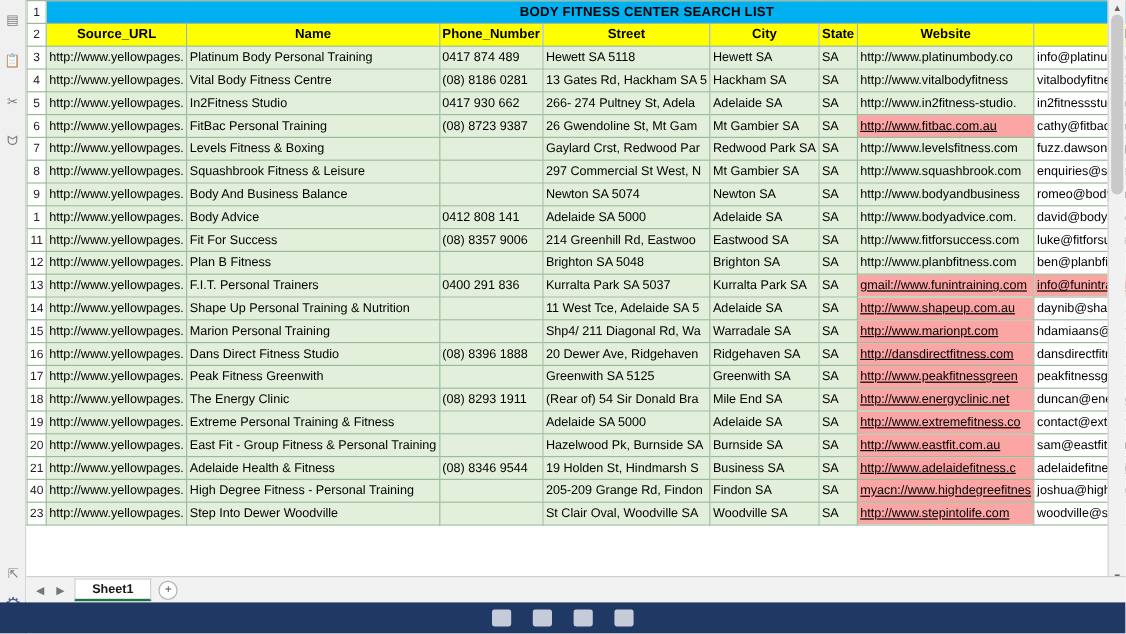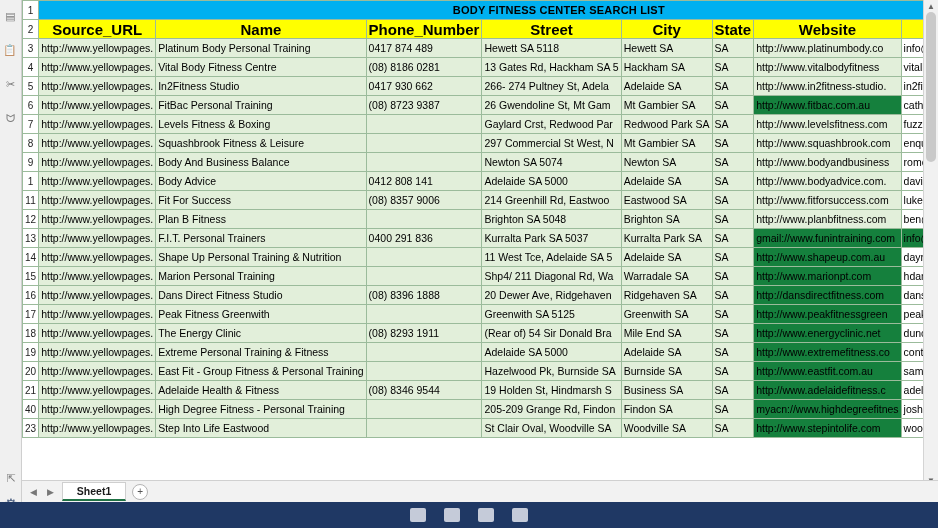--- a/index.html
+++ b/index.html
@@ -97,28 +97,28 @@
     font-weight: bold;
     text-align: center;
     font-size: 11px;
     letter-spacing: .2px;
   }
   
   .hdr {
     background: #ffff00;
     font-weight: bold;
     text-align: center;
-    font-size: 15px;
+    font-size: 11px;
     color: #000;
   }
   
   .c {
     background: #e2efda;
   }
-  .c.peach { background: #15803d; }
+  .c.peach { background: #fca5a5; text-decoration: underline; }
   .c.white { background: #ffffff; }
 
   
   col.w-row { width: 22px; }
   col.w-src { width: 130px; }
   col.w-name { width: 155px; }
   col.w-phone { width: 78px; }
   col.w-street { width: 145px; }
   col.w-city { width: 78px; }
   col.w-state { width: 42px; }
@@ -506,21 +506,21 @@
             <td class="c "></td>
             <td class="c ">205-209 Grange Rd, Findon</td>
             <td class="c ">Findon SA</td>
             <td class="c ">SA</td>
             <td class="c peach">myacn://www.highdegreefitnes</td>
             <td class="c white">joshua@highdegreefitness.com.au</td>
           </tr>
           <tr>
             <td class="rowhead">23</td>
             <td class="c ">http://www.yellowpages.</td>
-            <td class="c ">Step Into Life Eastwood</td>
+            <td class="c ">Step Into Dewer Woodville</td>
             <td class="c "></td>
             <td class="c ">St Clair Oval, Woodville SA</td>
             <td class="c ">Woodville SA</td>
             <td class="c ">SA</td>
             <td class="c peach">http://www.stepintolife.com</td>
             <td class="c white">woodville@stepintolife.com</td>
           </tr>
         </tbody>
     </table>
 

